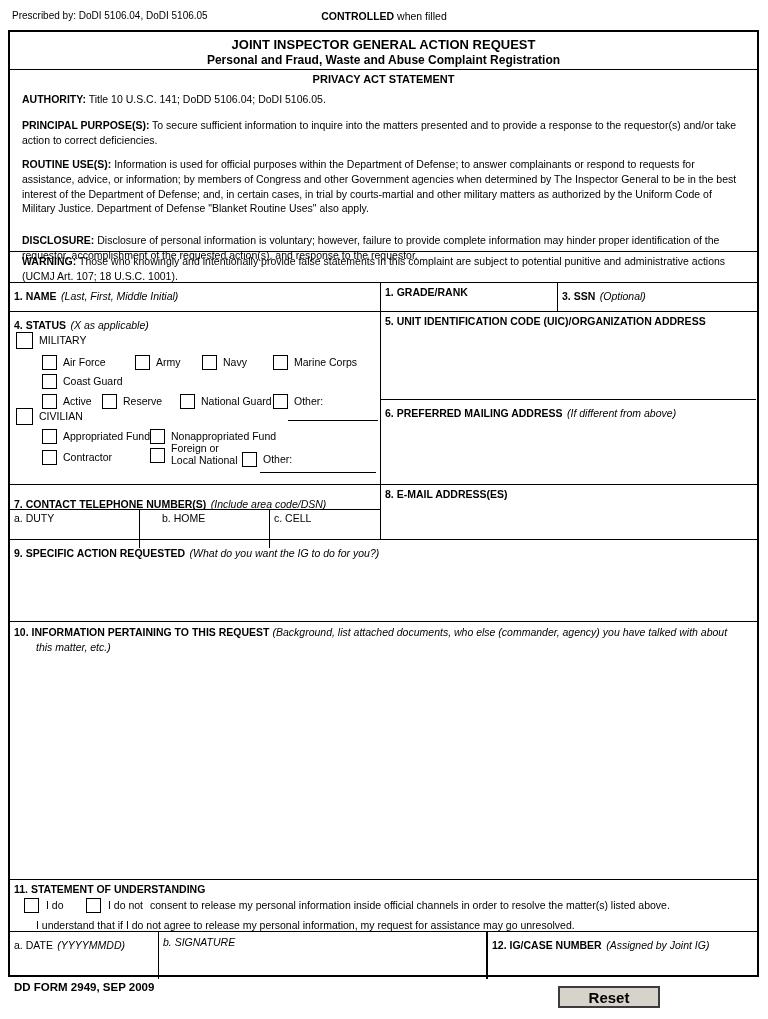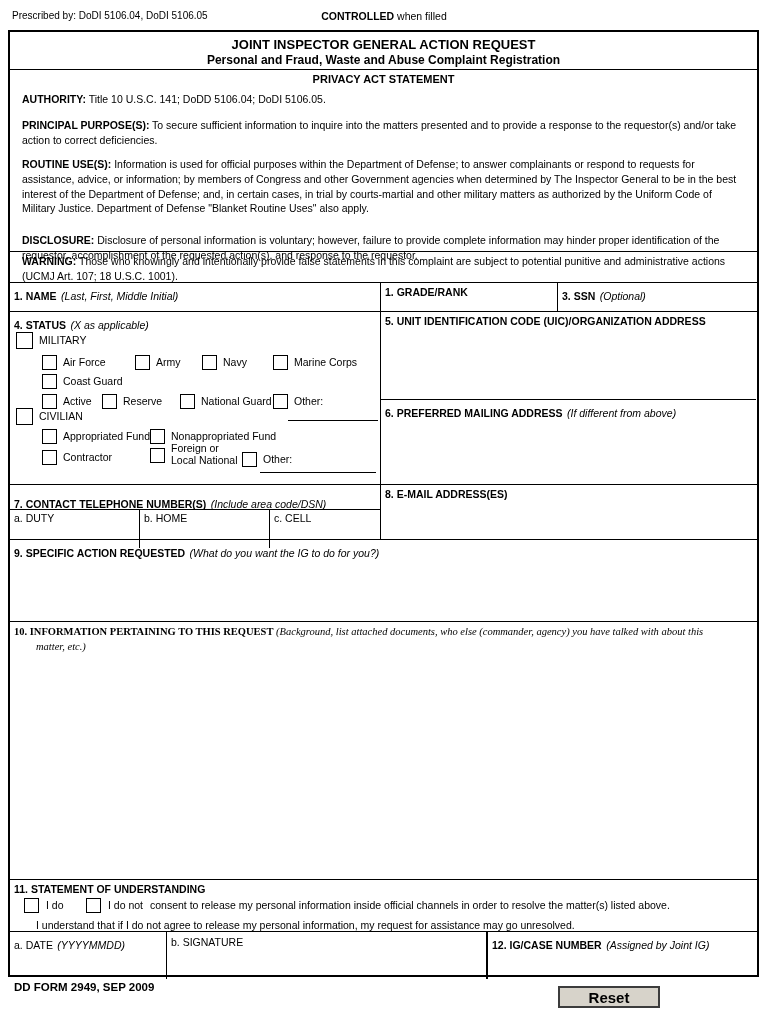--- a/index.html
+++ b/index.html
@@ -53,39 +53,39 @@
   .cb-lg { width: 17px; height: 17px; }
   .cbl { position: absolute; font-size: 10.5px; line-height: 1.1; }
   .uline { position: absolute; border-bottom: 1px solid #000; height: 1px; }
 
   
   #row-78 { top: 453px; height: 55px; }
   #col-phone { left: 0; width: 370px; height: 100%; position: absolute; margin-top: 8px; }
   #phone-header { position: absolute; left: 0; top: 0; width: 100%; height: 17px; border-bottom: 1px solid #000; padding: 1px 4px; }
   #phone-sub { position: absolute; left: 0; top: 17px; width: 100%; height: 38px; }
   #cell-duty { left: 0; width: 129px; }
-  #cell-home { left: 129px; width: 130px; }
+  #cell-home { left: 129px; width: 130px; padding-left: 18px; }
   #cell-cell { left: 259px; width: 111px; }
   #cell-email { left: 370px; width: 376px; }
   .sub-label { font-size: 10.5px; padding: 2px 4px; }
 
   
   #row-9 { top: 508px; height: 82px; }
   #row-10 { top: 590px; height: 258px; }
-  .hang { padding: 3px 23px 0 26px; text-indent: -22px; font-family: Liberation Serif, serif; }
+  .hang { padding: 3px 23px 0 26px; text-indent: -22px; }
 
   
   #row-11 { top: 848px; height: 52px; }
   #consent-row { position: absolute; left: 14px; top: 18px; height: 16px; width: 720px; }
   #understand-line { position: absolute; left: 26px; top: 39px; font-size: 10.5px; }
 
   
   #row-datesig { top: 900px; height: 47px; border-bottom: none; padding-left: 20px; }
   #cell-date { left: 0; width: 140px; }
-  #cell-sig { left: 156px; width: 336px; }
+  #cell-sig { left: 148px; width: 336px; font-style: italic; }
   #cell-case { left: 476px; width: 270px; border-left: 2px solid #000; }
 
   
   #form-number { position: absolute; left: 14px; top: 981px; font-size: 11.5px; font-weight: bold; }
   #reset-button { position: absolute; left: 558px; top: 986px; width: 102px; height: 22px;
     background: #d7d3ca; border: 2px solid #3c3c3c; font-family: "Liberation Sans", sans-serif;
     font-size: 15px; font-weight: bold; color: #000; cursor: pointer; }
 
   .input-area { position: absolute; background: transparent; }
 </style>

